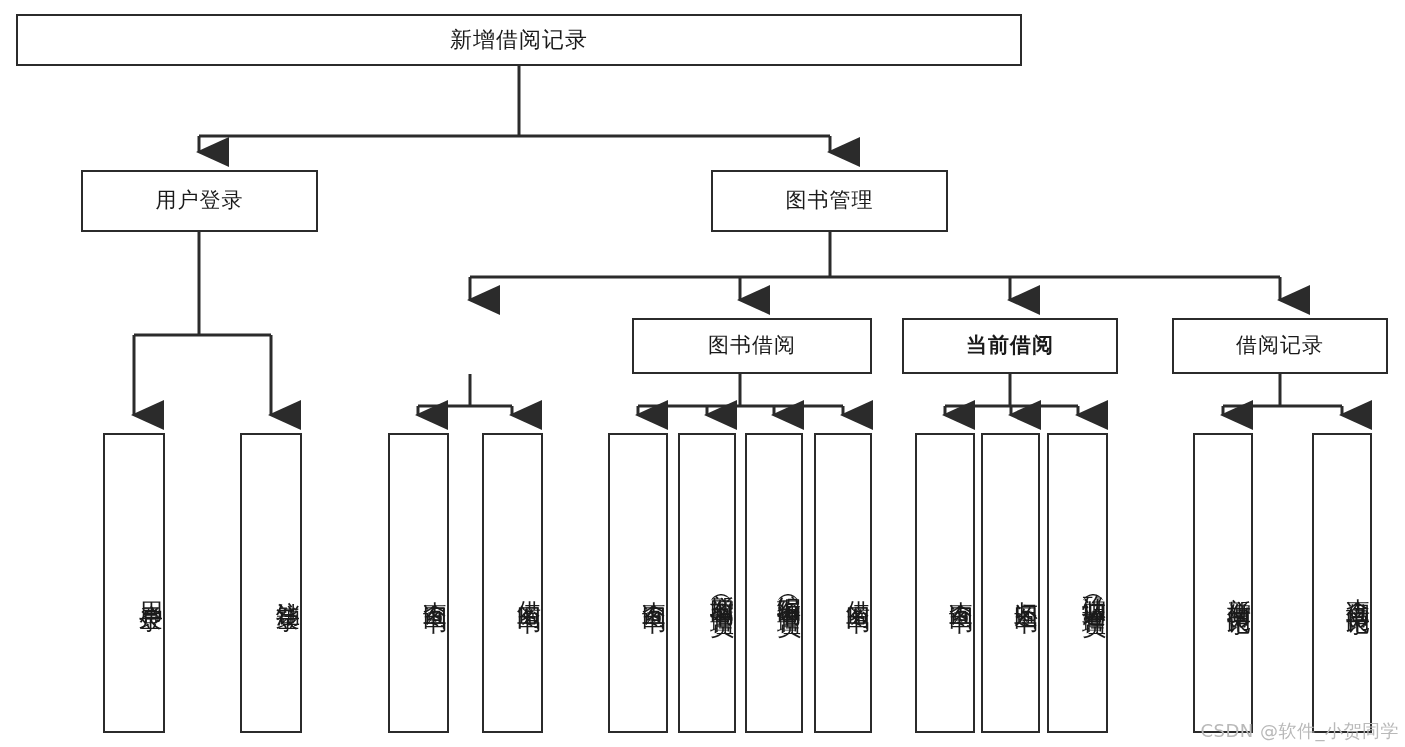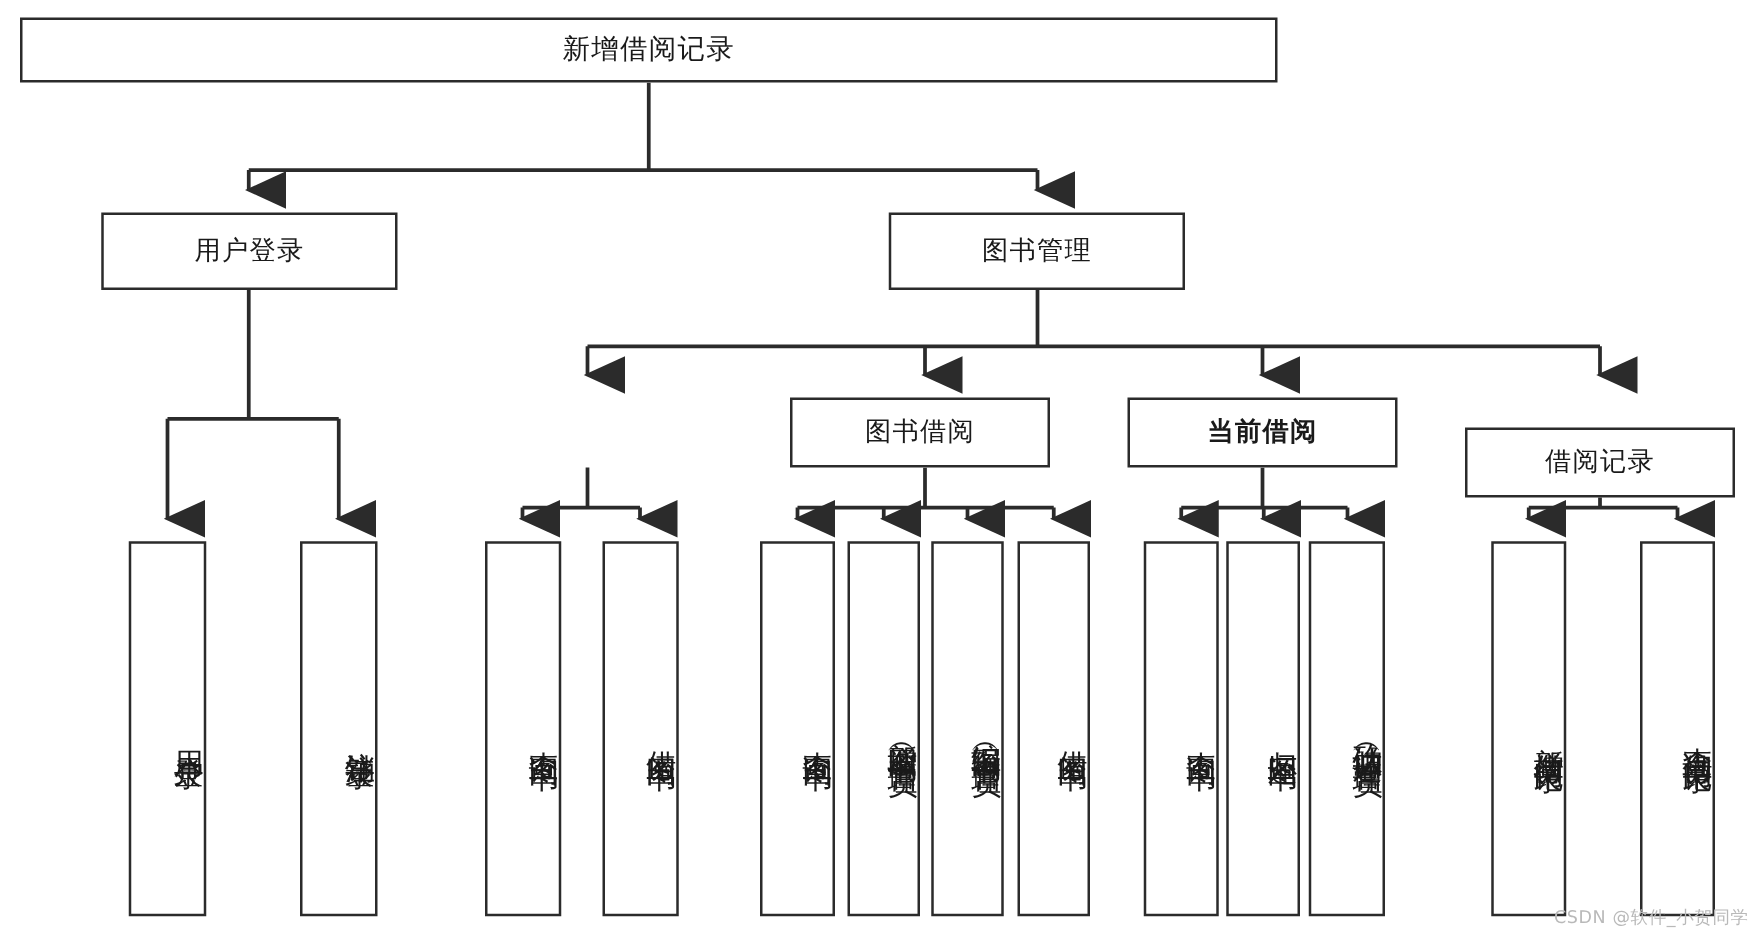--- a/index.html
+++ b/index.html
@@ -57,21 +57,21 @@
     letter-spacing: 3px;
   }
   .node.v .vtxt {
     display: block;
     text-align: left;
   }
   .watermark {
     position: absolute;
     right: 6px;
     bottom: 4px;
-    font-size: 14px;
+    font-size: 18px;
     color: #b9b9b9;
     letter-spacing: 0.5px;
     white-space: nowrap;
     font-family: "DejaVu Sans", "Liberation Sans", sans-serif;
     margin-top: 45px;
   }
 </style>
 </head>
 <body>
 
@@ -125,23 +125,23 @@
       <path d="M 1223 406 L 1223 415" marker-end="url(#arrow)"></path>
       <path d="M 1342 406 L 1342 415" marker-end="url(#arrow)"></path>
     </g>
   </svg>
 
   <div class="node h root" style="left: 16px; top: 14px; width: 1006px; height: 52px;">新增借阅记录</div>
 
   <div class="node h" style="left: 81px; top: 170px; width: 237px; height: 62px;">用户登录</div>
   <div class="node h" style="left: 711px; top: 170px; width: 237px; height: 62px;">图书管理</div>
 
-  <div class="node h" style="left: 632px; top: 318px; width: 208px; height: 56px;">图书借阅</div>
+  <div class="node h" style="left: 632px; top: 318px; width: 240px; height: 56px;">图书借阅</div>
   <div class="node h" style="left: 902px; top: 318px; width: 216px; height: 56px; font-weight: bold;">当前借阅</div>
-  <div class="node h" style="left: 1172px; top: 318px; width: 216px; height: 56px; margin-top: 24px;">借阅记录</div>
+  <div class="node h" style="left: 1172px; top: 318px; width: 216px; height: 56px;">借阅记录</div>
 
   <div class="node v" style="left: 103px; top: 433px; width: 62px; height: 300px;">
       <span class="vtxt">用户登录</span>
     </div>
   <div class="node v" style="left: 240px; top: 433px; width: 62px; height: 300px;">
       <span class="vtxt">注销登录</span>
     </div>
   <div class="node v" style="left: 388px; top: 433px; width: 61px; height: 300px;">
       <span class="vtxt">查询图书</span>
     </div>

